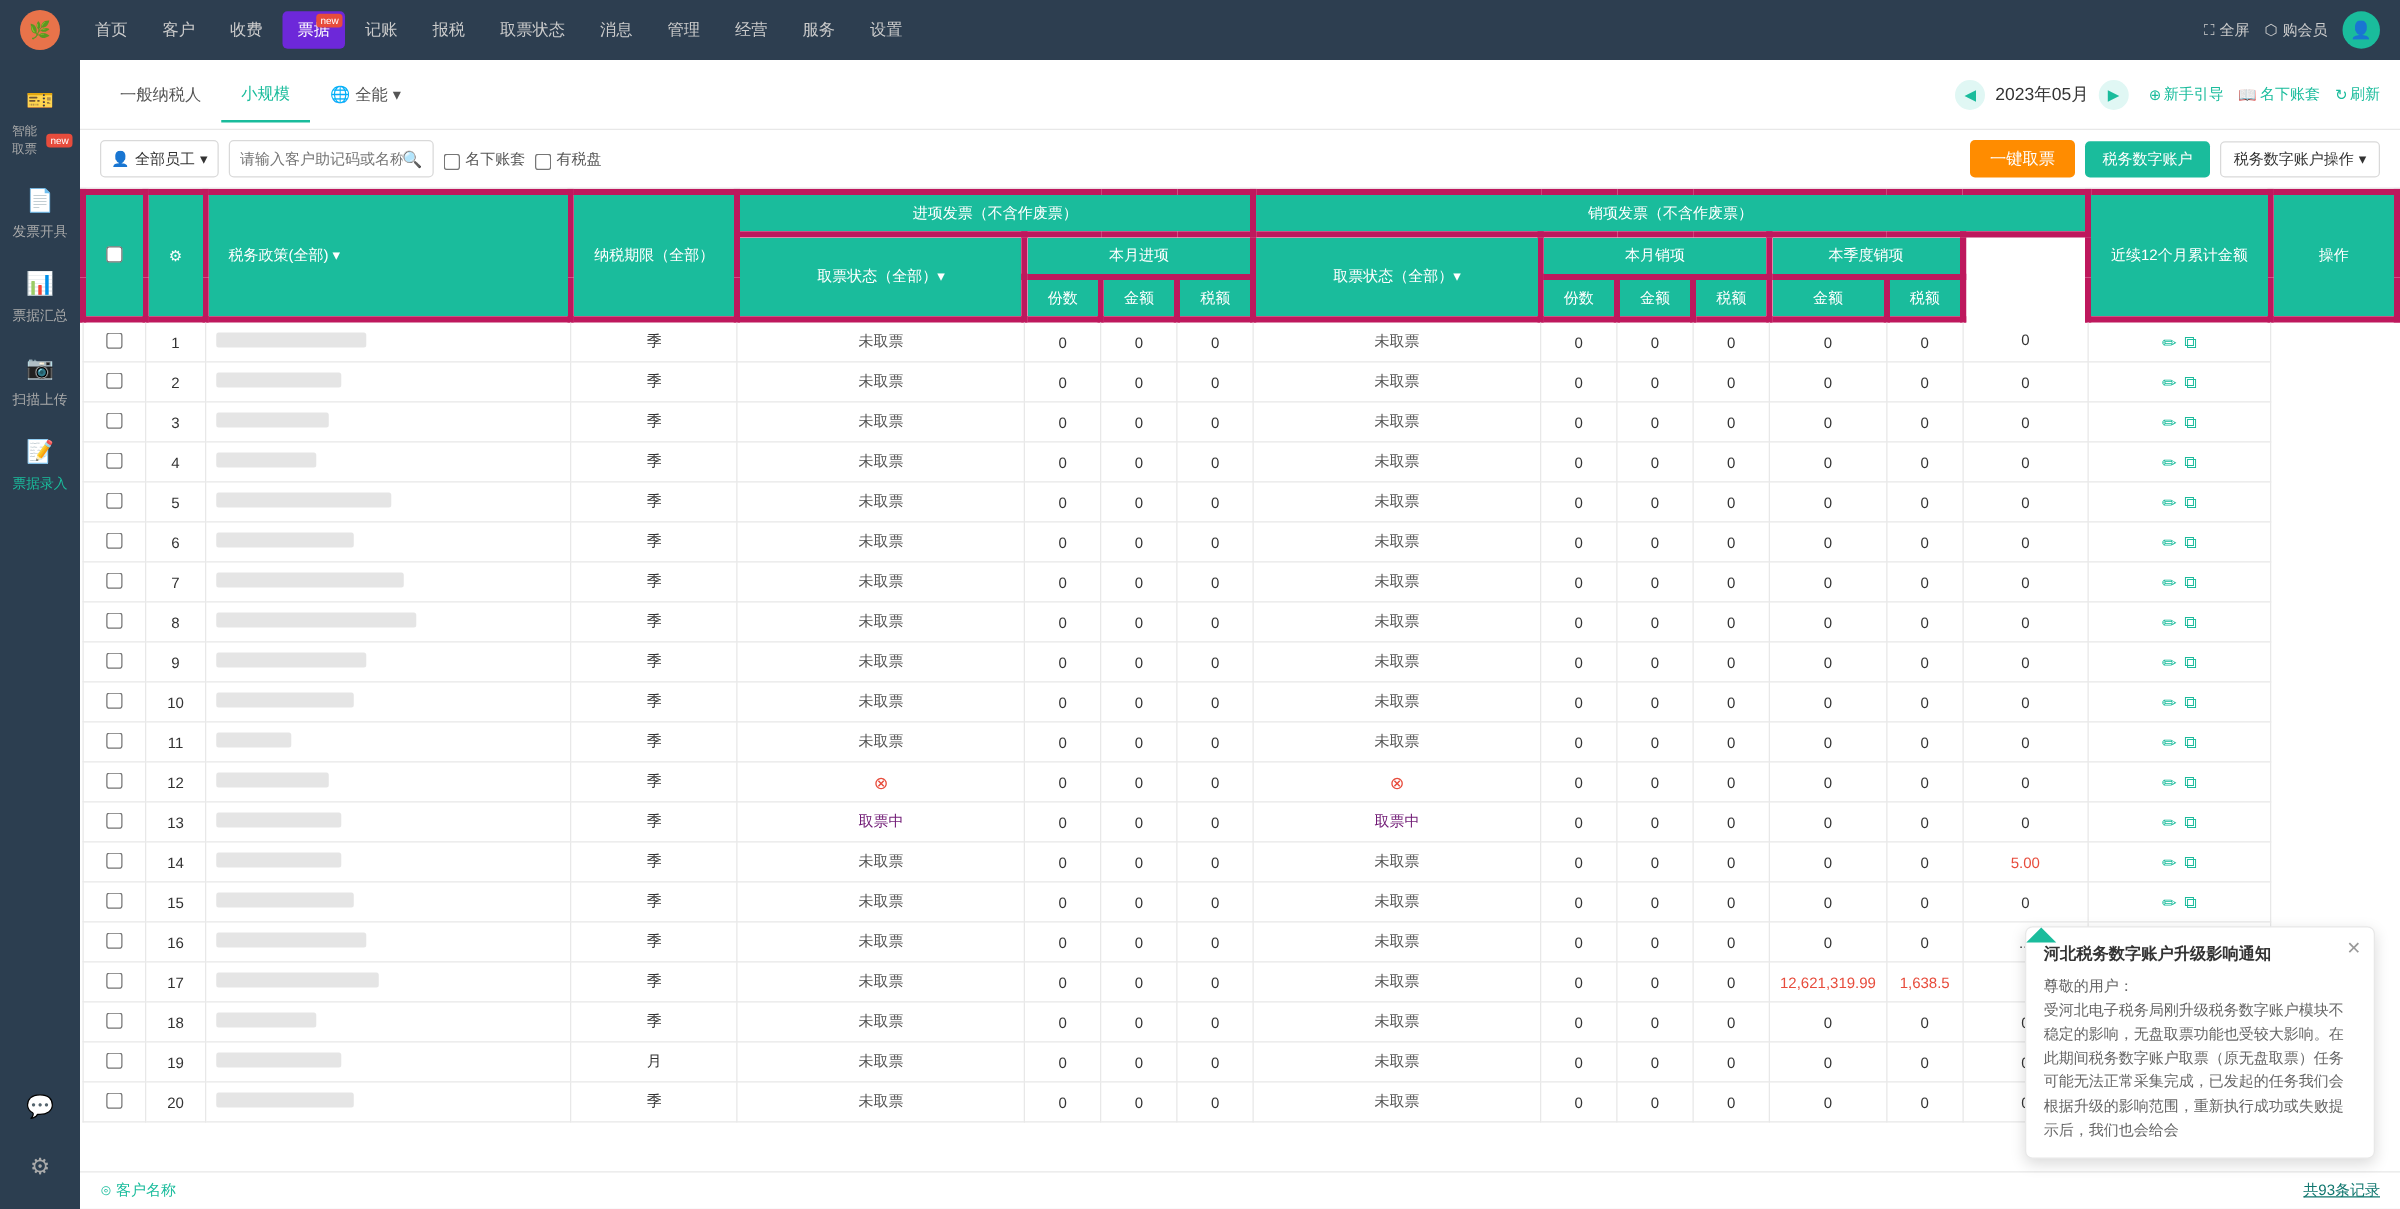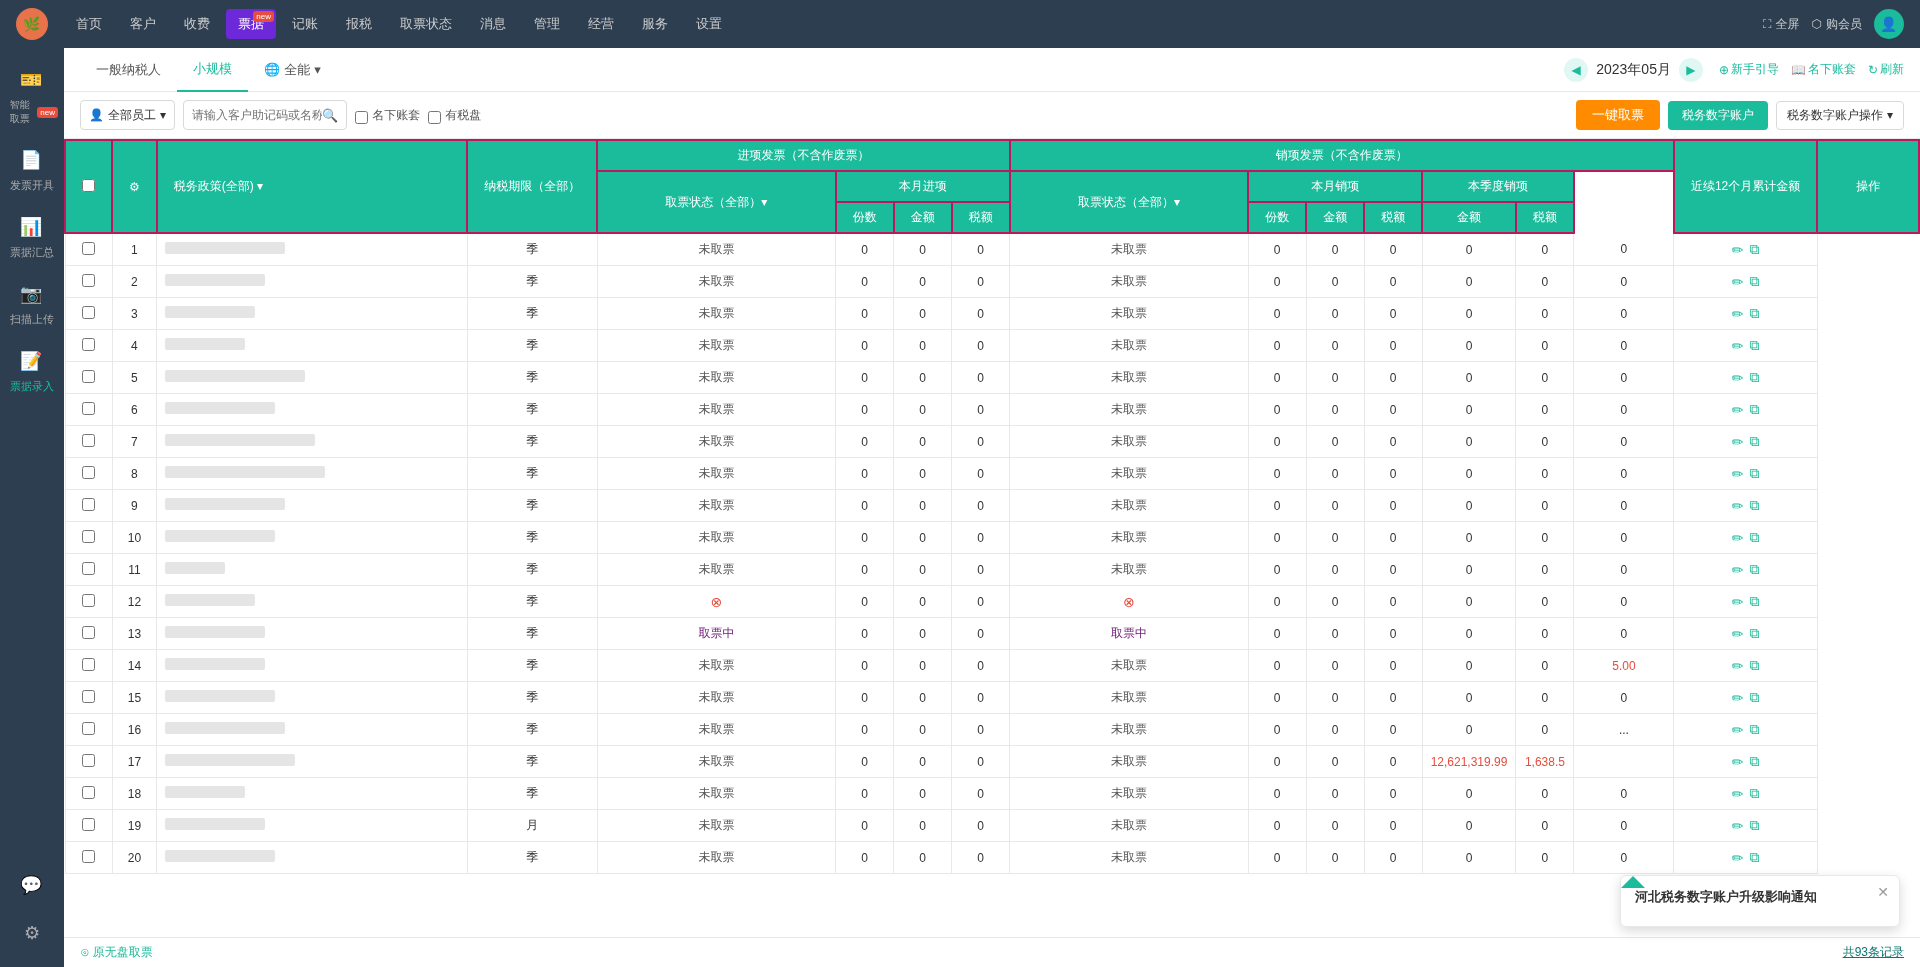--- a/index.html
+++ b/index.html
@@ -127,21 +127,21 @@
       color: #1abc9c;
       border-bottom: 2px solid #1abc9c;
     }
 
     
     .subtabs-row {
       display: flex; align-items: center;
       padding: 0 16px;
       background: #fff;
       border-bottom: 1px solid #e8e8e8;
-      height: 44px;
+      height: 56px;
       flex-shrink: 0;
     }
     .subtabs-row .tabs-left { display: flex; align-items: center; flex: 1; }
     .subtabs-row .month-nav {
       display: flex; align-items: center; gap: 8px;
       color: #333; font-size: 14px; font-weight: 500;
     }
     .subtabs-row .month-nav .arrow-btn {
       width: 24px; height: 24px;
       background: #e0f7f4;
@@ -236,21 +236,21 @@
     table {
       width: 100%;
       border-collapse: collapse;
       font-size: 12px;
     }
     table thead tr th {
       background: #1abc9c;
       color: #fff;
       text-align: center;
       padding: 6px 16px;
-      border: 2px solid #be185d;
+      border: 5px solid #be185d;
       white-space: nowrap;
       font-weight: normal;
       position: sticky;
       top: 0;
       z-index: 10;
     }
     table thead tr.header-row-1 th { background: #1abc9c; }
     table thead tr.header-row-2 th { background: #1abc9c; }
     table tbody tr td {
       text-align: center;
@@ -1040,23 +1040,27 @@
           <span class="action-icon">✏</span>
           <span class="action-icon">⧉</span>
         </div>
       </td>
     </tr>
         </tbody>
     </table>
   </div>
 
   <div class="bottom-bar">
-    <span class="btn-link">⊙ 原无盘取票</span>
+    <span class="btn-link">⊙ 客户名称</span>
     <span style="margin-left:auto;color:#0f766e;text-decoration:underline;">共93条记录</span>
   </div>
 
 </div>
 
 <div class="notification-popup">
   <div class="popup-close">✕</div>
   <div class="popup-triangle"></div>
   <div class="popup-title">河北税务数字账户升级影响通知</div>
+  <div class="popup-body">
+    <div>尊敬的用户：</div>
+    <div>受河北电子税务局刚升级税务数字账户模块不稳定的影响，无盘取票功能也受较大影响。在此期间税务数字账户取票（原无盘取票）任务可能无法正常采集完成，已发起的任务我们会根据升级的影响范围，重新执行成功或失败提示后，我们也会给会</div>
+  </div>
 </div>
 
 </body></html>

